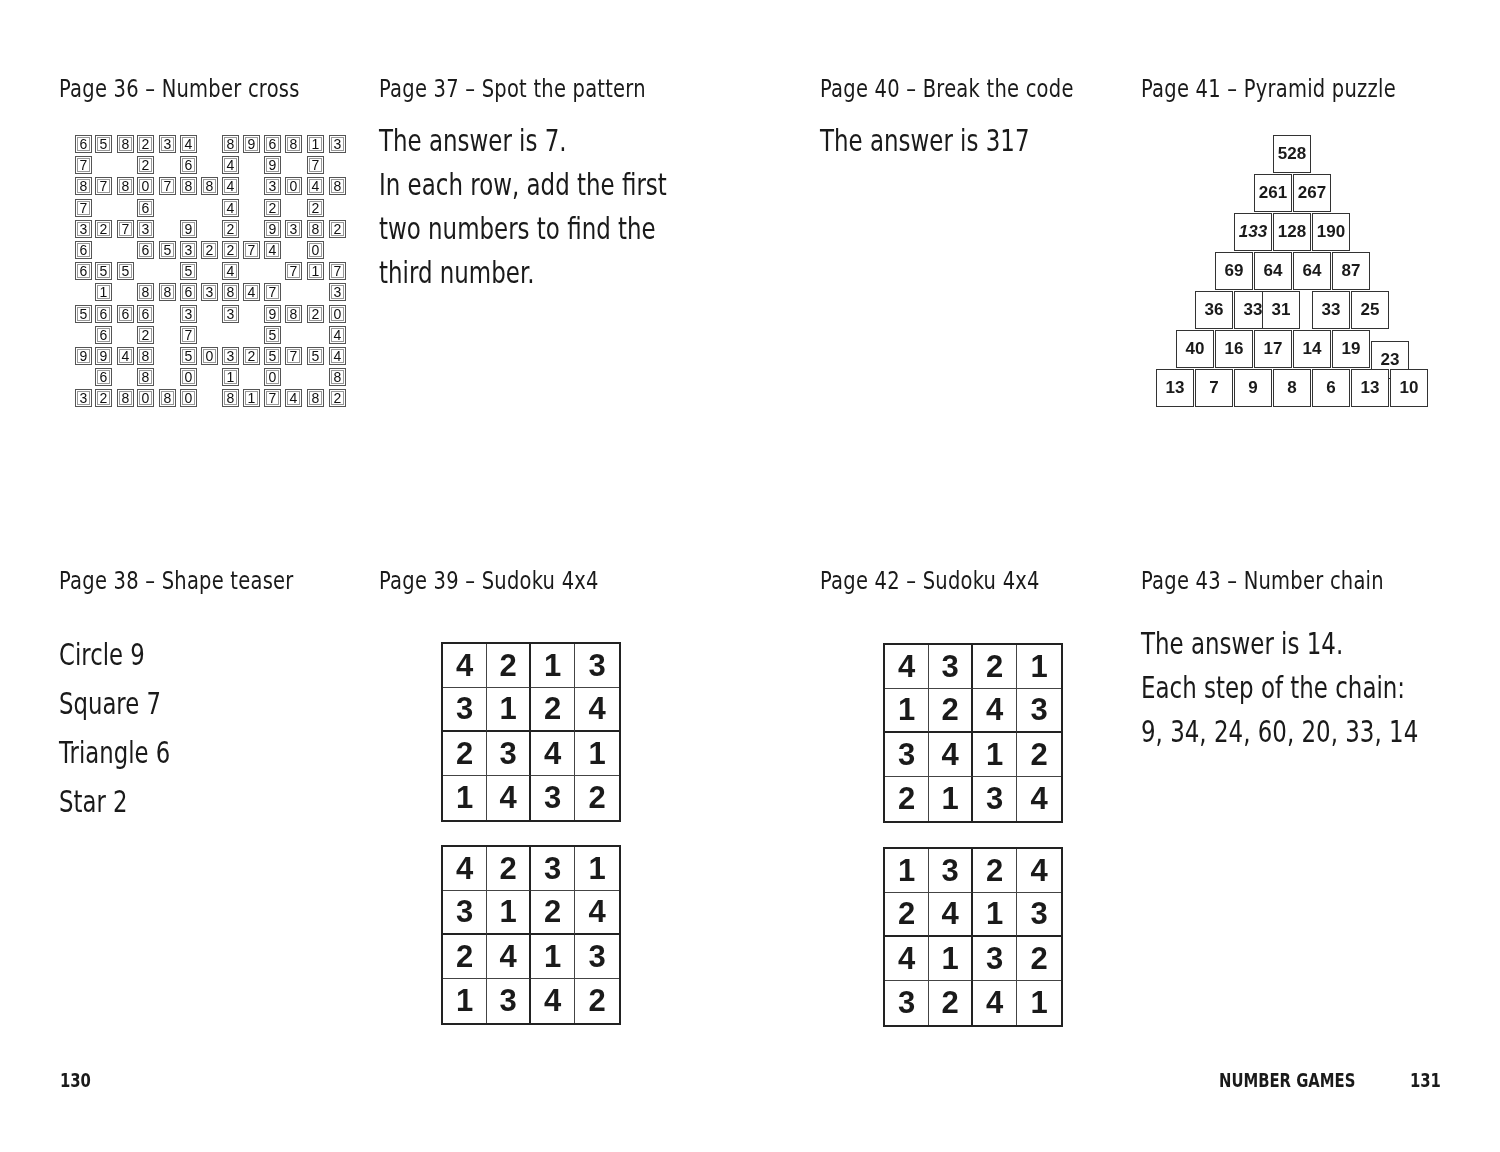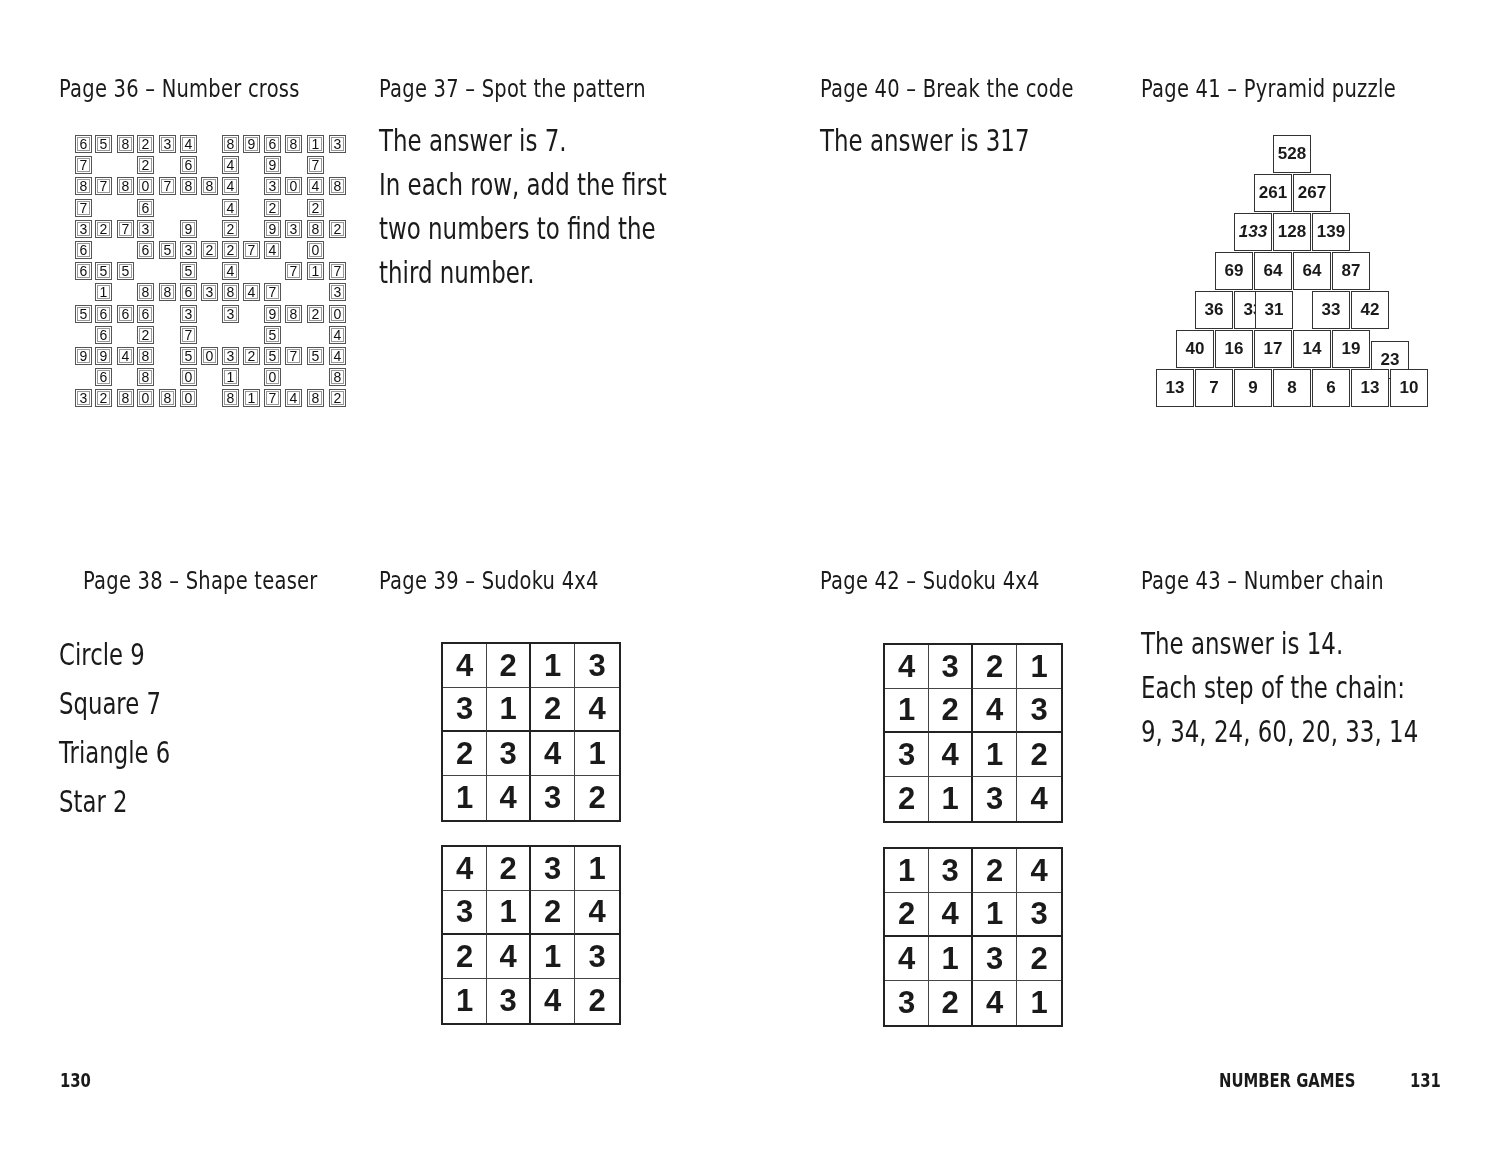--- a/index.html
+++ b/index.html
@@ -155,21 +155,21 @@
 <div class="abs" style="left:379px;top:74px;">
   <span class="hand heading">Page 37 – Spot the pattern</span>
 </div>
 <div class="abs" style="left:379px;top:118px;">
   <div class="hand body-text" style="display:block">The answer is 7.</div>
   <div class="hand body-text" style="display:block">In each row, add the first</div>
   <div class="hand body-text" style="display:block">two numbers to find the</div>
   <div class="hand body-text" style="display:block">third number.</div>
 </div>
 
-<div class="abs" style="left:59px;top:566px;margin-left:24px;">
+<div class="abs" style="left:59px;top:566px;">
   <span class="hand heading">Page 38 – Shape teaser</span>
 </div>
 <div class="abs" style="left:59px;top:630px;">
   <div class="hand shape-list" style="display:block">Circle 9</div>
   <div class="hand shape-list" style="display:block">Square 7</div>
   <div class="hand shape-list" style="display:block">Triangle 6</div>
   <div class="hand shape-list" style="display:block">Star 2</div>
 </div>
 
 <div class="abs" style="left:379px;top:566px;">
@@ -225,30 +225,30 @@
 
 <div class="abs" style="left:1141px;top:74px;">
   <span class="hand heading">Page 41 – Pyramid puzzle</span>
 </div>
 <div class="pyr" id="pyr">
     <div class="pc" style="left: 117px; top: 0px;">528</div>
     <div class="pc" style="left: 98px; top: 39px;">261</div>
     <div class="pc" style="left: 137px; top: 39px;">267</div>
     <div class="pc" style="left: 78px; top: 78px; font-style: italic;">133</div>
     <div class="pc" style="left: 117px; top: 78px;">128</div>
-    <div class="pc" style="left: 156px; top: 78px;">139</div>
+    <div class="pc" style="left: 156px; top: 78px;">190</div>
     <div class="pc" style="left: 59px; top: 117px;">69</div>
     <div class="pc" style="left: 98px; top: 117px;">64</div>
     <div class="pc" style="left: 137px; top: 117px;">64</div>
     <div class="pc" style="left: 176px; top: 117px;">87</div>
     <div class="pc" style="left: 39px; top: 156px;">36</div>
     <div class="pc" style="left: 78px; top: 156px;">33</div>
-    <div class="pc" style="left: 99px; top: 156px;">31</div>
+    <div class="pc" style="left: 106px; top: 156px;">31</div>
     <div class="pc" style="left: 156px; top: 156px;">33</div>
-    <div class="pc" style="left: 195px; top: 156px;">42</div>
+    <div class="pc" style="left: 195px; top: 156px;">25</div>
     <div class="pc" style="left: 20px; top: 195px;">40</div>
     <div class="pc" style="left: 59px; top: 195px; text-align: right;">16</div>
     <div class="pc" style="left: 98px; top: 195px;">17</div>
     <div class="pc" style="left: 137px; top: 195px;">14</div>
     <div class="pc" style="left: 176px; top: 195px;">19</div>
     <div class="pc" style="left: 215px; top: 206px;">23</div>
     <div class="pc" style="left: 0px; top: 234px;">13</div>
     <div class="pc" style="left: 39px; top: 234px;">7</div>
     <div class="pc" style="left: 78px; top: 234px;">9</div>
     <div class="pc" style="left: 117px; top: 234px;">8</div>

